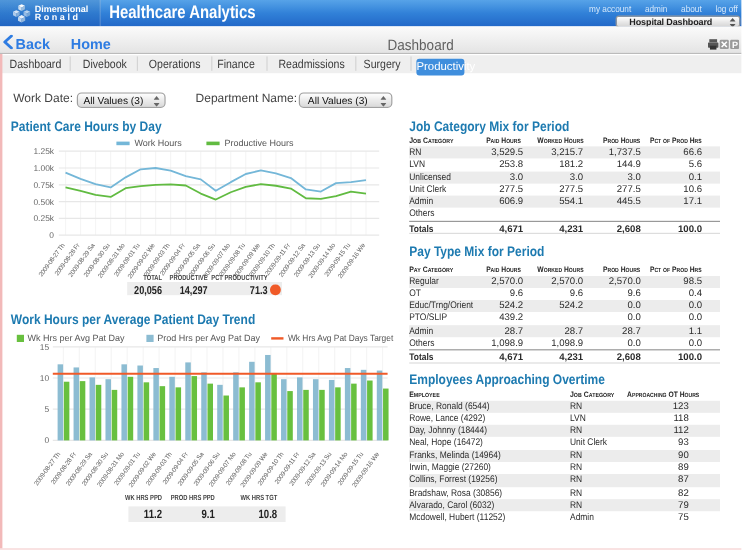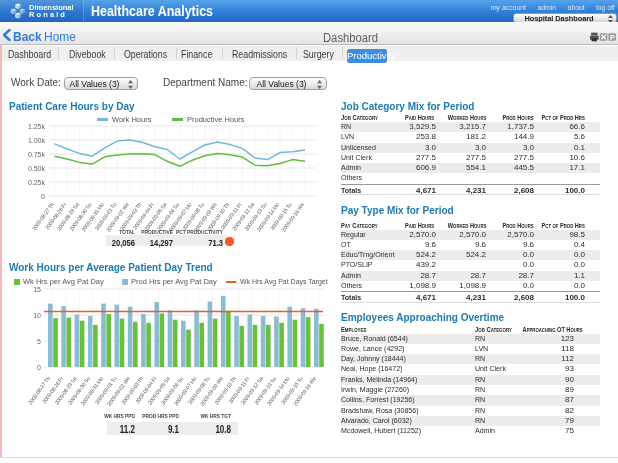--- a/index.html
+++ b/index.html
@@ -10,21 +10,21 @@
 #logotxt { left:29px; top:3.5px; color:#fff; font-size:7.5px; font-weight:bold; line-height:7.5px; }
 #logotxt .sp { letter-spacing:2.1px; }
 #apptitle { left:91px; top:2px; color:#fff; font-size:15px; font-weight:bold; transform:scaleX(.83); transform-origin:0 0; white-space:nowrap; }
 #banner { left:300px; width:130px; text-align:center; top:5px; color:#143d7c; font-size:11.5px; font-weight:bold; }
 #toplinks { right:3px; top:2.5px; color:#d5e8fb; font-size:7.8px; transform:scaleX(.88); transform-origin:100% 0; white-space:nowrap; }
 #toplinks span { margin-left:13px; }
 #hsel { left:513px; top:12.5px; width:104px; height:10.5px; background:linear-gradient(#fefefe,#d6d6d6); border:1px solid #999; border-radius:3px; font-size:7.5px; color:#222; font-weight:bold; text-align:center; line-height:9px; padding-right:12px; letter-spacing:-0.1px; }
 
 #toolbar { left:0; top:22px; width:618px; height:23px; background:linear-gradient(#fbfbfb,#e4e4e4); border-bottom:1px solid #bbb; }
 #backtxt { left:13px; top:30px; color:#2e7ce2; font-size:12px; font-weight:bold; }
-#hometxt { left:44px; top:30px; color:#2e7ce2; font-size:12px; font-weight:normal; }
+#hometxt { left:59px; top:30px; color:#2e7ce2; font-size:12px; font-weight:bold; }
 #dashtxt { left:323px; top:31px; color:#606060; font-size:12.5px; transform:scaleX(.9); transform-origin:0 0; }
 #tbicons { right:2px; top:31.5px; }
 
 #tabstrip { left:0; top:45px; width:618px; height:16px; background:#efefef; border-top:1px solid #fff; }
 .tab { position:absolute; top:46px; height:16px; line-height:18px; font-size:10px; color:#3a3a3a; transform:scaleX(.88); transform-origin:0 50%; white-space:nowrap; }
 .tsep { position:absolute; top:47px; height:12px; width:1px; background:#d4d4d4; }
 .tabact { position:absolute; background:#3f8edd; color:#fff; border-radius:2.5px; top:48.5px; height:14px; line-height:14.5px; font-size:9.5px; text-align:center; }
 
 #leftborder { left:0; top:45px; width:2px; height:412px; background:#f2b9b9; }
 #btmline { left:0; top:457px; width:618px; height:1px; background:#f6cfcf; }

